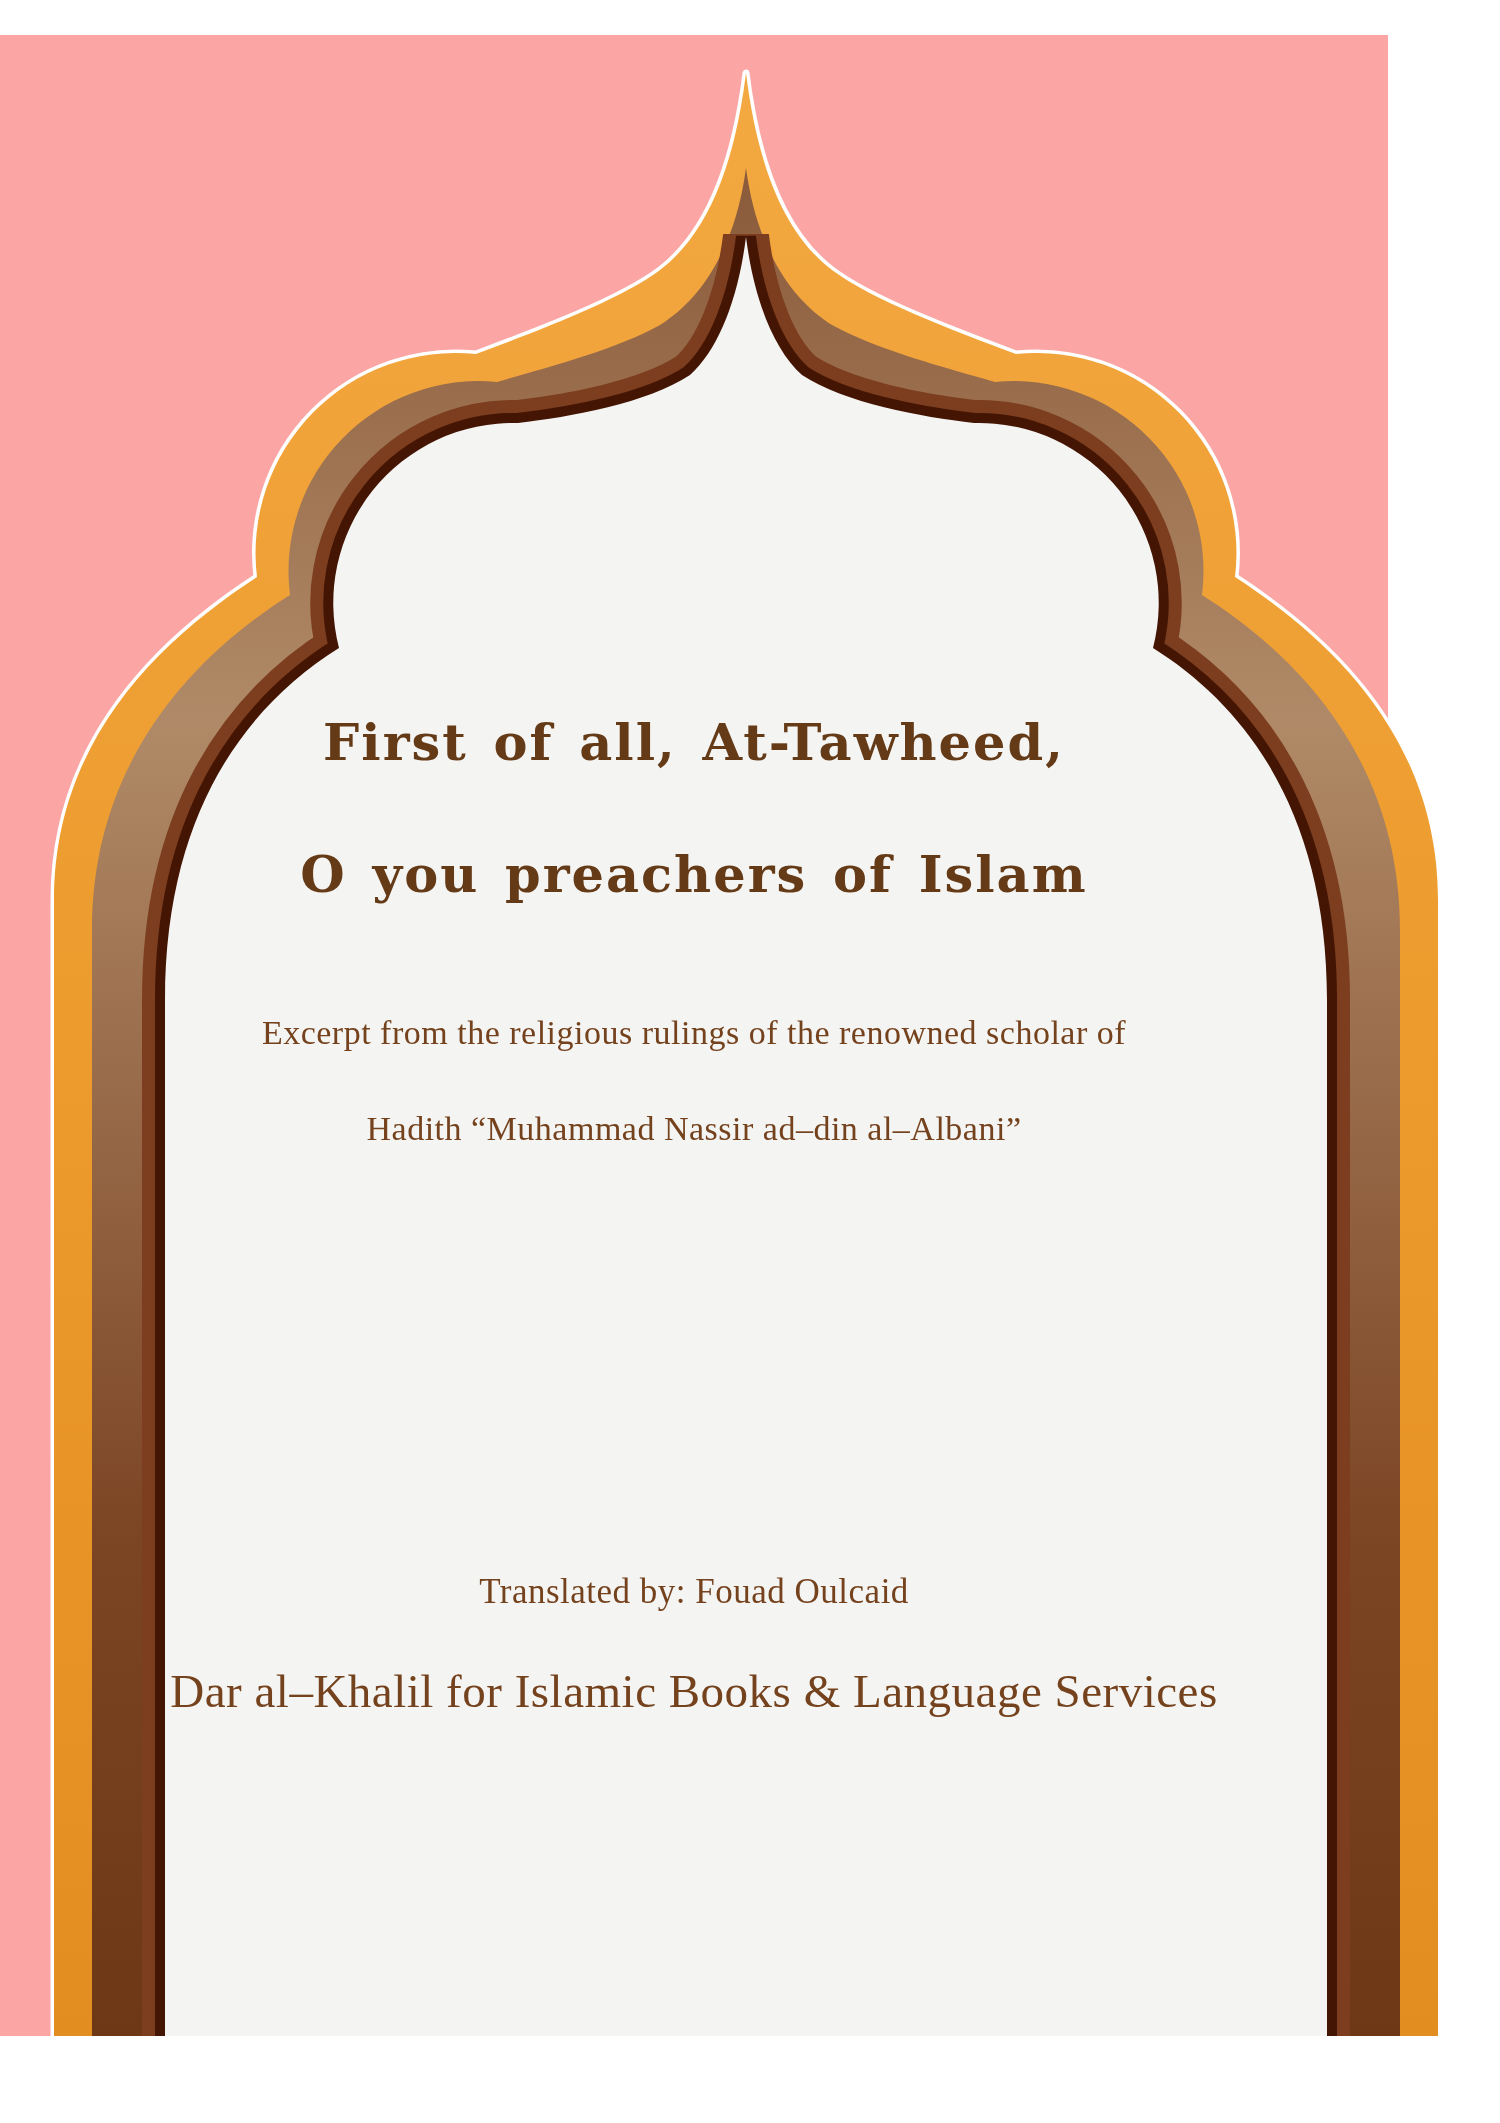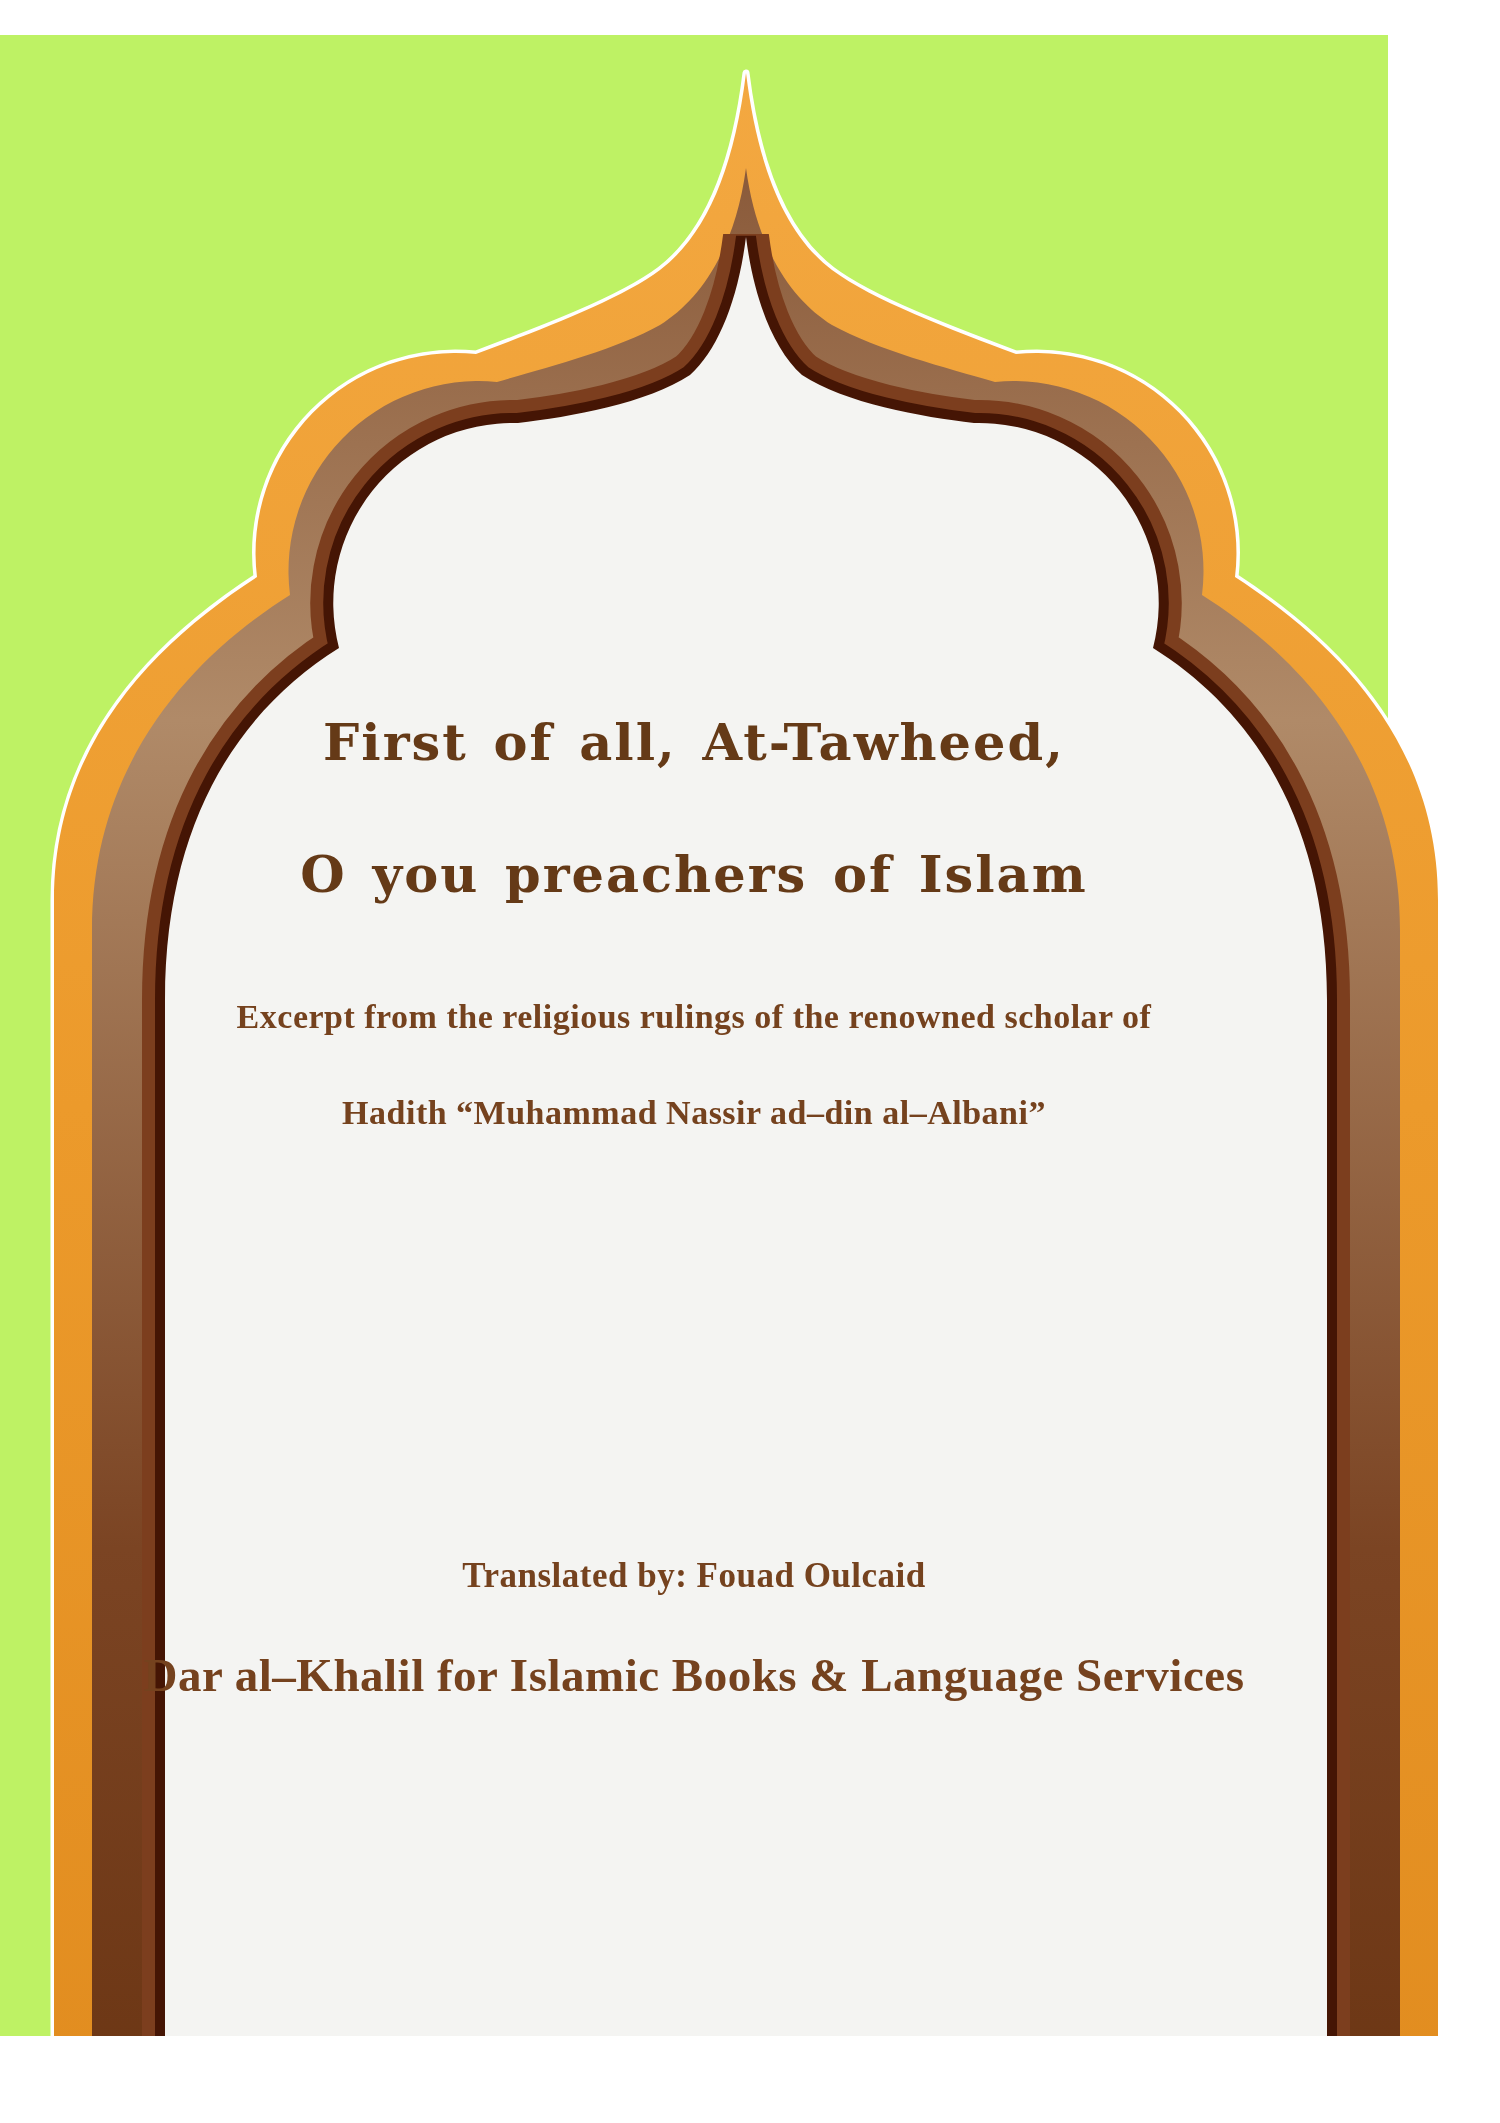--- a/index.html
+++ b/index.html
@@ -8,21 +8,21 @@
     width: 1500px;
     height: 2123px;
     background: #ffffff;
     overflow: hidden;
     font-family: "Liberation Serif", "DejaVu Serif", serif;
   }
   .page {
     position: relative;
     width: 1388px;
     height: 2123px;
-    background: #bef264;
+    background: #fca5a5;
   }
   .arch-svg {
     position: absolute;
     left: 0;
     top: 0;
     width: 1500px;
     height: 2123px;
     display: block;
   }
   .textline {
@@ -37,24 +37,25 @@
     font-weight: 700;
     font-size: 51px;
     color: #653a17;
     letter-spacing: 2px;
     word-spacing: 6px;
   }
   .title-1 { top: 712px; }
   .title-2 { top: 844px; }
   .body-line {
     font-family: "Liberation Serif", "DejaVu Serif", serif;
-    font-weight: 700;
+    font-weight: 400;
     color: #75421e;
     font-size: 34px;
     letter-spacing: 0.5px;
+    margin-top: 16px;
   }
   .excerpt-1 { top: 998px; }
   .excerpt-2 { top: 1094px; }
   .mercy    { top: 1158px; font-size: 35px; }
   .translated { top: 1556px; font-size: 35px; }
   .publisher  { top: 1648px; font-size: 47px; }
 </style>
 </head>
 <body>
 

